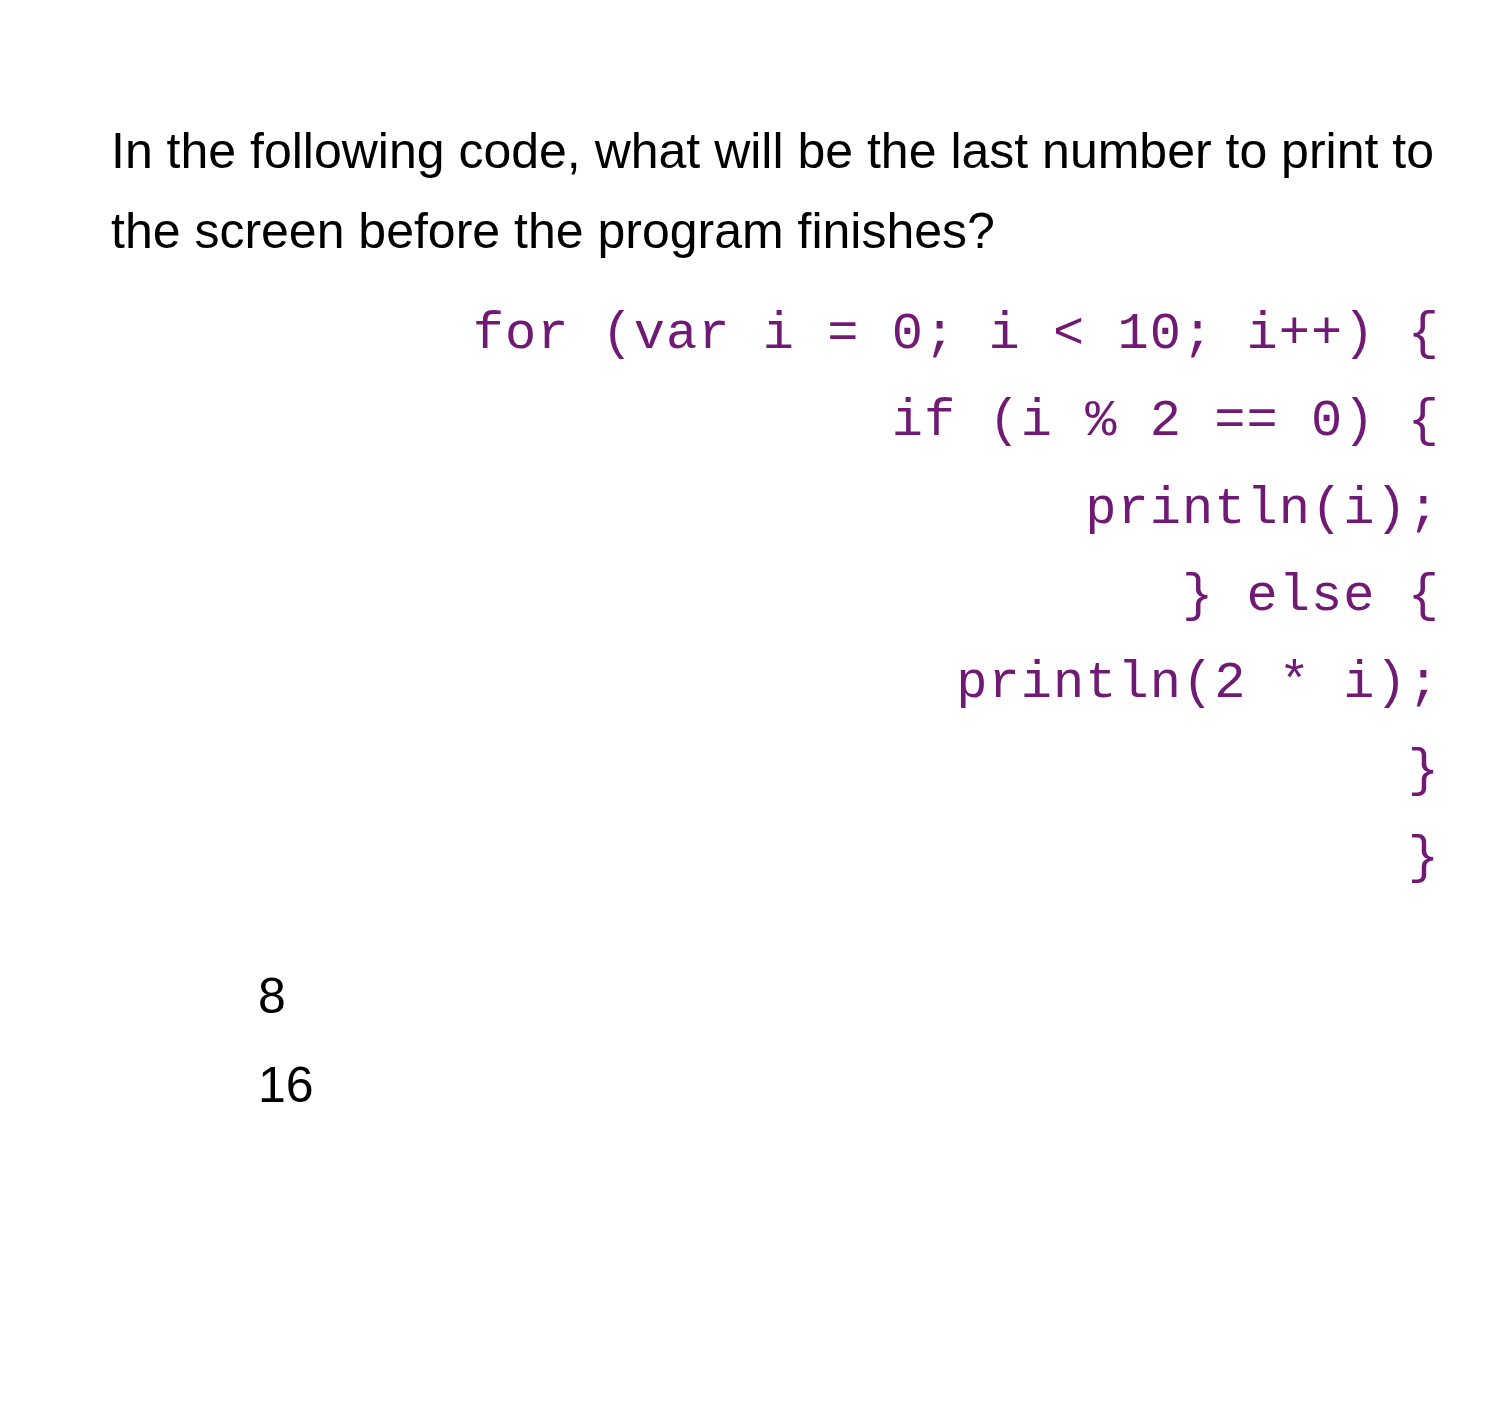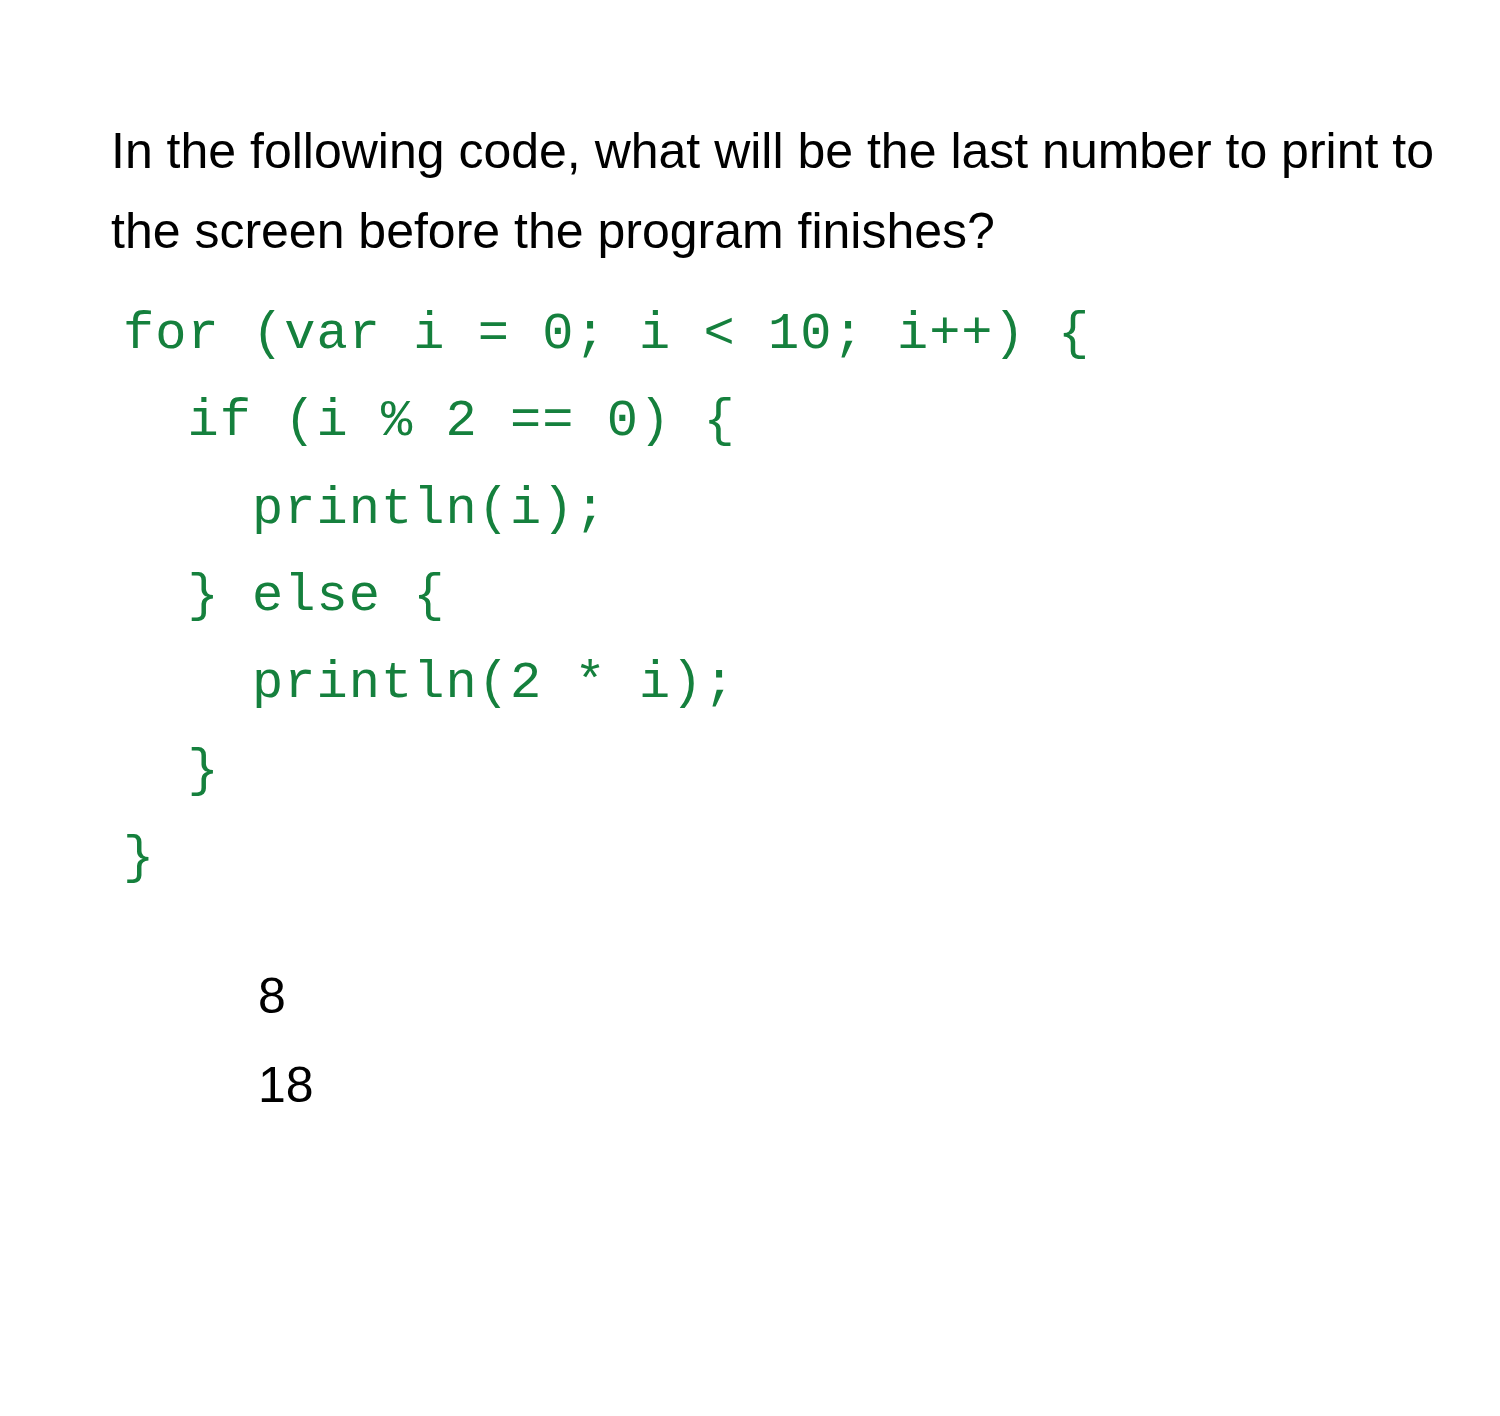--- a/index.html
+++ b/index.html
@@ -20,22 +20,23 @@
       line-height: 1.6;
       font-weight: 400;
       margin-bottom: 20px;
     }
     .code-block {
       font-family: "Courier New", Courier, monospace;
       font-size: 52px;
       line-height: 1.68;
       white-space: pre;
       letter-spacing: 0.02em;
-      color: #15803d;
+      color: #701a75;
       margin-bottom: 55px;
+      text-align: right;
     }
     .answers {
       padding-left: 135px;
     }
     .answer-option {
       font-size: 50px;
       line-height: 1.55;
       font-weight: 400;
     }
   </style>
@@ -47,14 +48,14 @@
 <div class="code-block"><span>for (var i = 0; i &lt; 10; i++) {</span>
 <span>  if (i % 2 == 0) {</span>
 <span>    println(i);</span>
 <span>  } else {</span>
 <span>    println(2 * i);</span>
 <span>  }</span>
 <span>}</span></div>
 
 <div class="answers">
   <div class="answer-option">8</div>
-  <div class="answer-option">18</div>
+  <div class="answer-option">16</div>
 </div>
 
 </body></html>

